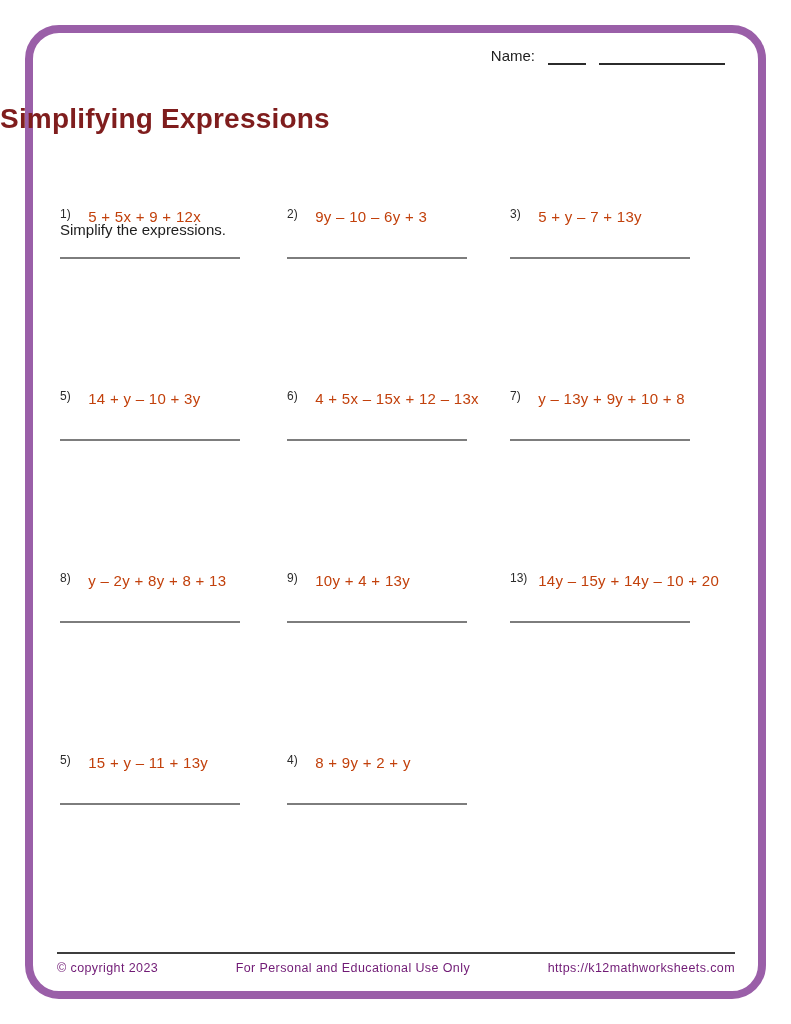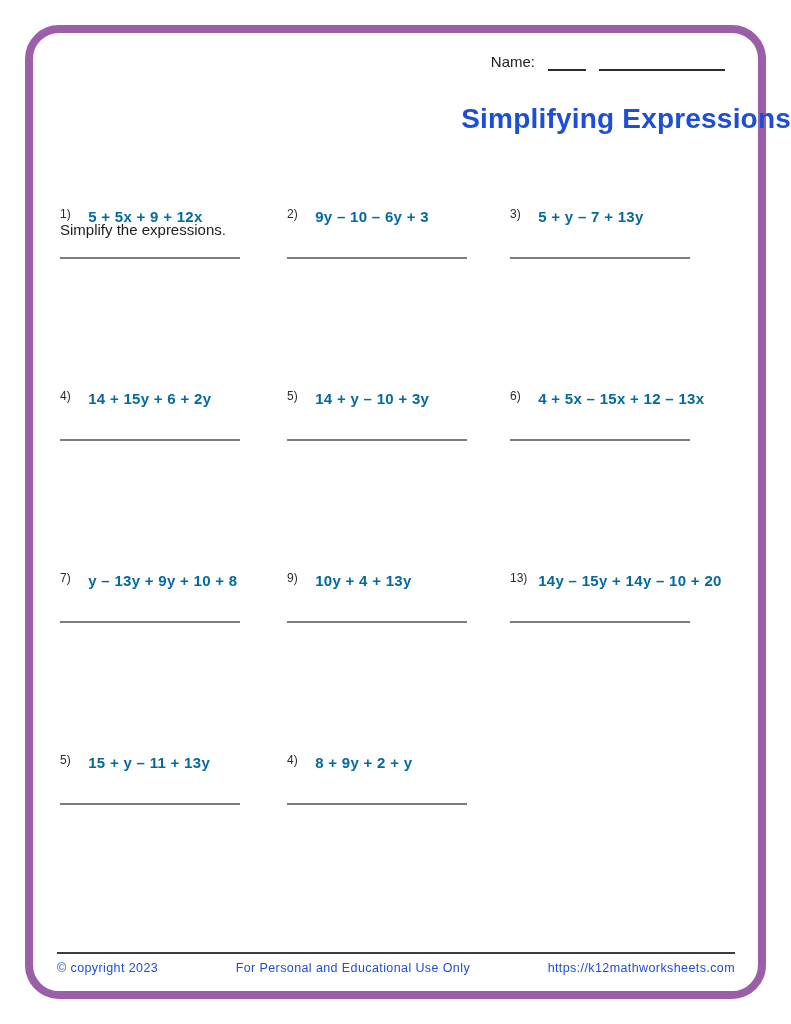--- a/index.html
+++ b/index.html
@@ -17,21 +17,21 @@
     left: 25px;
     top: 25px;
     width: 741px;
     height: 974px;
     box-sizing: border-box;
     border: 8px solid #9a5fa8;
     border-radius: 34px;
   }
   .name-block {
     position: absolute;
-    top: 52px;
+    top: 46px;
     right: 66px;
     display: flex;
     align-items: flex-end;
     gap: 13px;
     text-align: right;
   }
   .name-label {
     font-size: 15px;
     color: #1d1d1d;
     line-height: 19px;
@@ -40,24 +40,24 @@
     border-bottom: 2px solid #2b2b2b;
     height: 15px;
   }
   .name-line-seg.short { width: 38px; }
   .name-line-seg.long  { width: 126px; }
   .worksheet-title {
     position: absolute;
     top: 103px;
     left: 0;
     width: 100%;
-    text-align: right;
+    text-align: left;
     font-size: 28px;
     font-weight: bold;
-    color: #1d4ed8;
+    color: #7f1d1d;
     letter-spacing: 0.2px;
   }
   .instructions {
     position: absolute;
     top: 177px;
     left: 60px;
     font-size: 15px;
     color: #1d1d1d;
     margin-top: 44px;
   }
@@ -76,41 +76,40 @@
   }
   .pnum {
     font-size: 12px;
     display: inline-block;
     min-width: 24px;
     vertical-align: 4px;
     color: #2b2b2b;
   }
   .expr {
     font-size: 15px;
-    color: #0369a1;
+    color: #c2410c;
     letter-spacing: 0.3px;
-    font-weight: bold;
   }
   .answer-line {
     width: 180px;
     border-bottom: 2px solid #7d7d7d;
     margin-top: 32px;
   }
   .footer {
     position: absolute;
     left: 57px;
     width: 678px;
     top: 952px;
     border-top: 2px solid #3d3d3d;
     padding-top: 7px;
     display: flex;
     justify-content: space-between;
     align-items: baseline;
     font-size: 12.5px;
-    color: #1d4ed8;
+    color: #701a75;
     letter-spacing: 0.4px;
   }
 </style>
 </head>
 <body>
 
 <div class="border-frame"></div>
 
 <div class="name-block">
   <span class="name-label">Name:</span>
@@ -141,27 +140,20 @@
   </div>
 
   <div class="problem">
     <div class="problem-head">
       <span class="pnum">3)</span>
       <span class="expr">5 + y – 7 + 13y</span>
     </div>
     <div class="answer-line"></div>
   </div>
 
-  <div class="problem">
-    <div class="problem-head">
-      <span class="pnum">4)</span>
-      <span class="expr">14 + 15y + 6 + 2y</span>
-    </div>
-    <div class="answer-line"></div>
-  </div>
 
   <div class="problem">
     <div class="problem-head">
       <span class="pnum">5)</span>
       <span class="expr">14 + y – 10 + 3y</span>
     </div>
     <div class="answer-line"></div>
   </div>
 
   <div class="problem">
@@ -173,20 +165,27 @@
   </div>
 
   <div class="problem">
     <div class="problem-head">
       <span class="pnum">7)</span>
       <span class="expr">y – 13y + 9y + 10 + 8</span>
     </div>
     <div class="answer-line"></div>
   </div>
 
+  <div class="problem">
+    <div class="problem-head">
+      <span class="pnum">8)</span>
+      <span class="expr">y – 2y + 8y + 8 + 13</span>
+    </div>
+    <div class="answer-line"></div>
+  </div>
 
   <div class="problem">
     <div class="problem-head">
       <span class="pnum">9)</span>
       <span class="expr">10y + 4 + 13y</span>
     </div>
     <div class="answer-line"></div>
   </div>
 
   <div class="problem">

